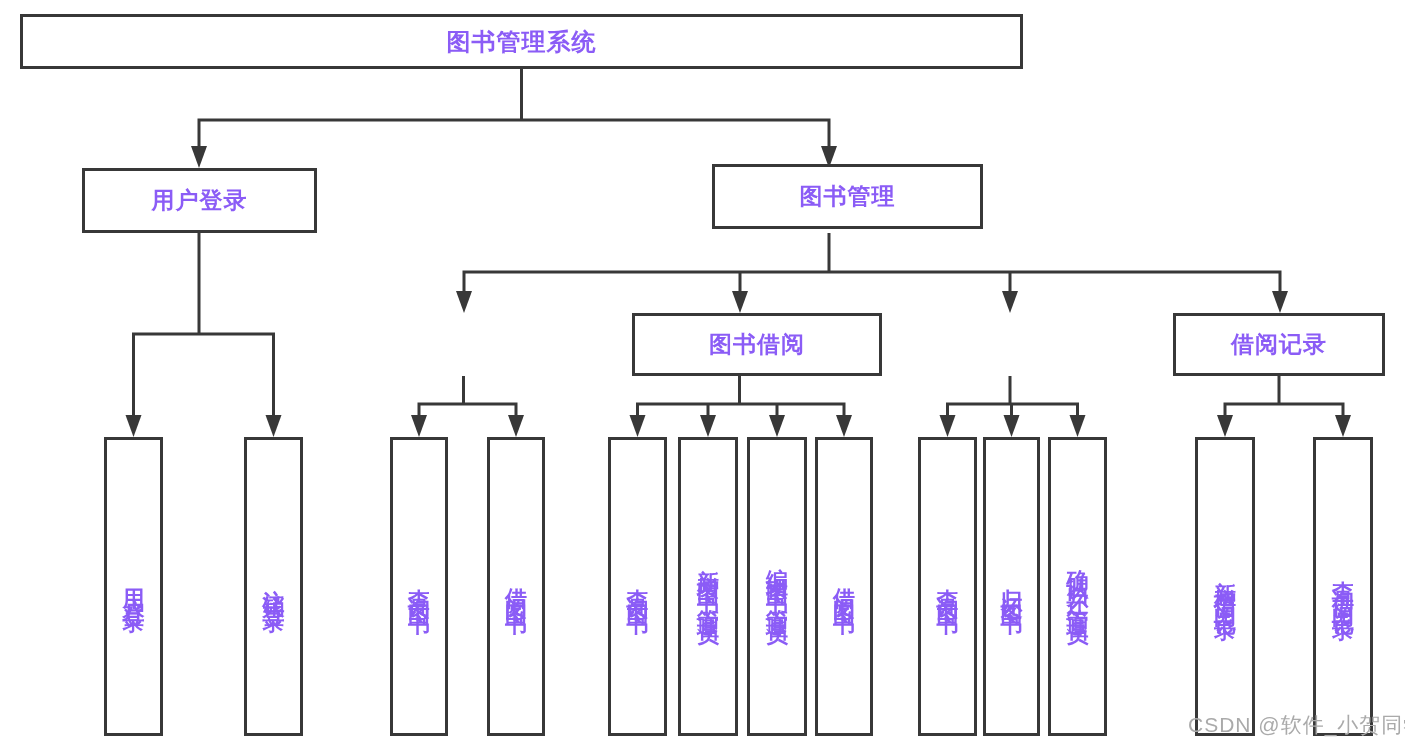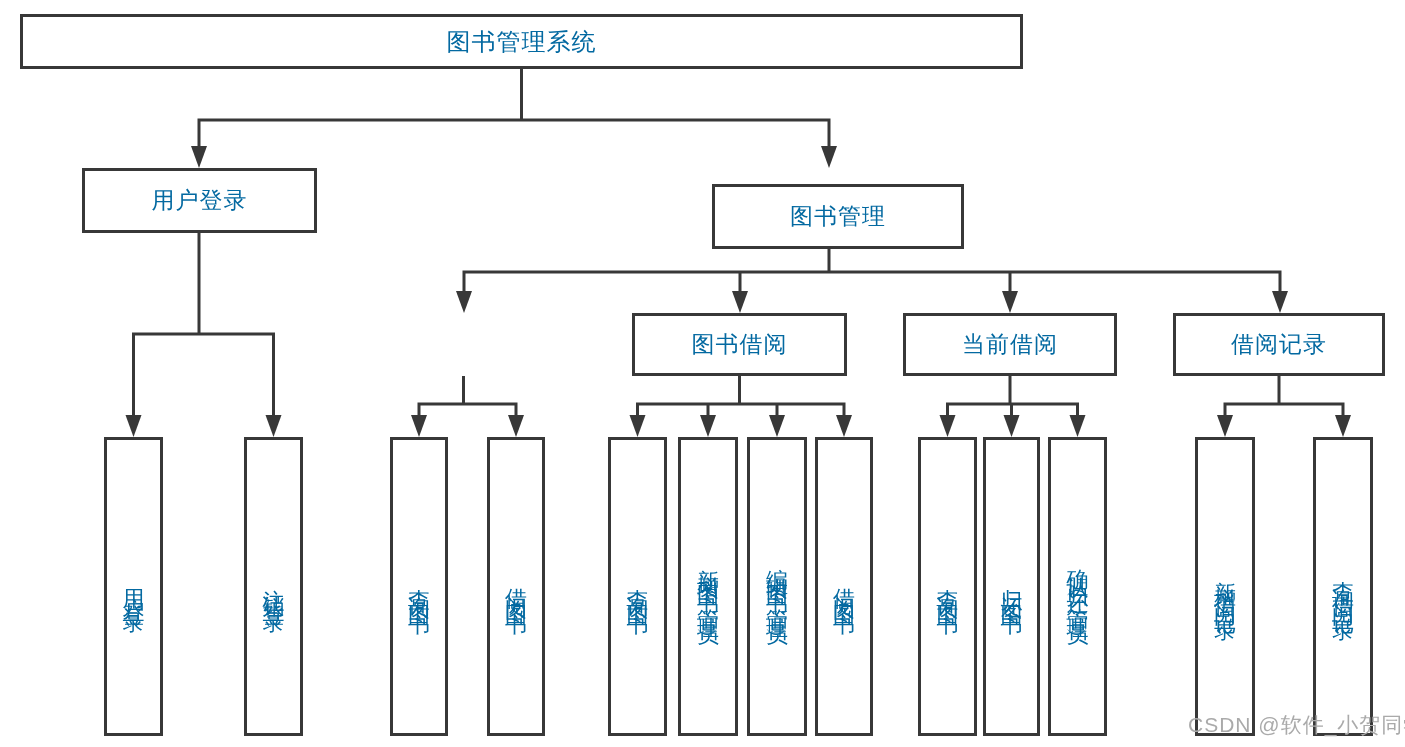--- a/index.html
+++ b/index.html
@@ -1,22 +1,22 @@
 <!DOCTYPE html>
 <html><head>
 <meta charset="utf-8">
 <style>
   html,body{margin:0;padding:0;background:#ffffff;}
   body{font-family:"Liberation Sans","DejaVu Sans",sans-serif;}
   .canvas{position:relative;width:1405px;height:747px;background:#ffffff;overflow:hidden;}
   svg.wires{position:absolute;left:0;top:0;z-index:1;}
   .node{
     position:absolute;z-index:2;box-sizing:border-box;
-    border:3px solid #383838;background:#ffffff;color:#0369a1;
-    display:flex;align-items:center;justify-content:center;
+    border:3px solid #383838;background:#ffffff;color:#8b5cf6;
+    display:flex;align-items:center;justify-content:center;font-weight:bold;
   }
   .node.h{font-size:23px;letter-spacing:1px;}
   .node.root{font-size:24px;}
   .node.v span{
     writing-mode:vertical-rl;text-orientation:mixed;
     font-size:22px;line-height:1;letter-spacing:8px;
     white-space:nowrap;
   }
   .watermark{
     position:absolute;z-index:3;left:1188px;top:711px;
@@ -61,29 +61,26 @@
     </g>
   </svg>
 
   <div class="node h root" style="left:20px;top:14px;width:1003px;height:55px">
     <span>图书管理系统</span>
   </div>
 
   <div class="node h" style="left:82px;top:168px;width:235px;height:65px">
     <span>用户登录</span>
   </div>
-  <div class="node h" style="left:712px;top:184px;width:252px;height:65px">
+  <div class="node h" style="left:712px;top:164px;width:271px;height:65px">
     <span>图书管理</span>
   </div>
 
-  <div class="node h" style="left:632px;top:313px;width:215px;height:63px">
+  <div class="node h" style="left:632px;top:313px;width:250px;height:63px">
     <span>图书借阅</span>
-  </div>
-  <div class="node h" style="left:903px;top:313px;width:214px;height:63px">
-    <span>当前借阅</span>
   </div>
   <div class="node h" style="left:1173px;top:313px;width:212px;height:63px">
     <span>借阅记录</span>
   </div>
 
   <div class="node v" style="left:104px;top:437px;width:59px;height:299px">
     <span>用户登录</span>
   </div>
   <div class="node v" style="left:244px;top:437px;width:59px;height:299px">
     <span>注销登录</span>

